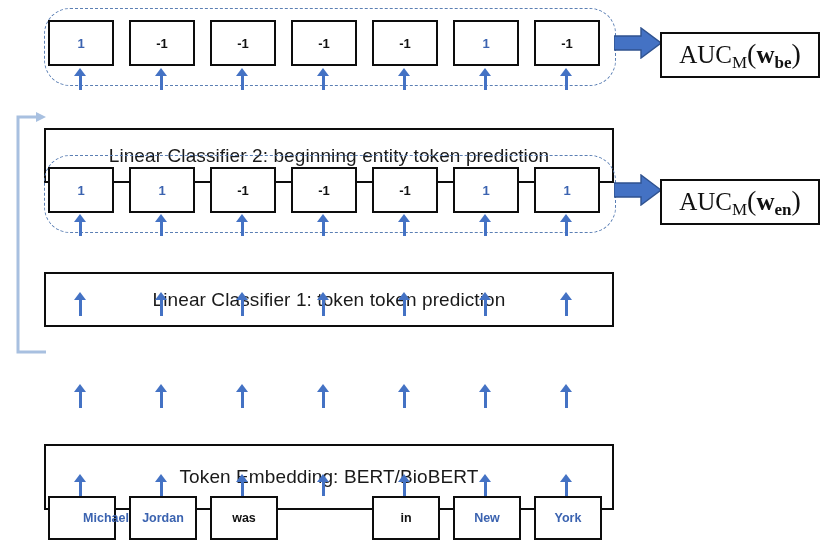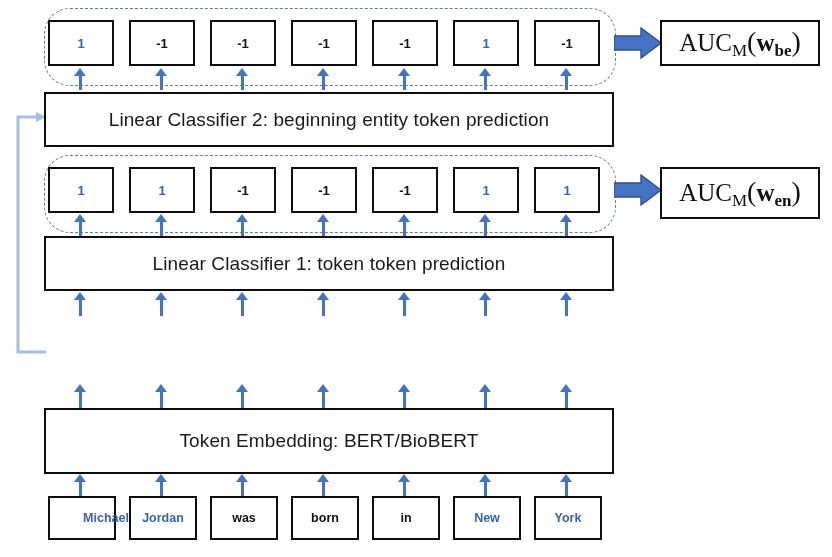--- a/index.html
+++ b/index.html
@@ -47,32 +47,34 @@
   .layer{
     position:absolute;
     box-sizing:border-box;
     border:2.6px solid #0d0d0d;
     background:#ffffff;
     display:flex;align-items:center;justify-content:center;
     color:#1a1a1a;
     font-size:19px;
     font-weight:400;
     letter-spacing:.1px;
+    margin-top:36px;
   }
 
   
   .auc{
     position:absolute;
     box-sizing:border-box;
     border:2.4px solid #0d0d0d;
     background:#ffffff;
     display:flex;align-items:center;justify-content:center;
     font-family:"Liberation Serif","DejaVu Serif",serif;
     font-size:25px;color:#111111;
     white-space:nowrap;
+    margin-top:12px;
   }
   .auc .sub{font-size:17px;vertical-align:-0.28em;}
   .auc .wv{font-weight:bold;font-style:normal;}
   .auc .paren{font-size:28px;}
 
   
   .uparrow{position:absolute;width:13px;}
   .uparrow .shaft{
     position:absolute;left:5px;top:6px;width:3px;bottom:0;background:#4472C4;
   }
@@ -189,21 +191,21 @@
       <span class="head"></span>
       <span class="shaft"></span>
     </div>
 
   <div class="blockarrow" style="left:614px;top:174px;">
     <svg width="48" height="32" viewBox="0 0 48 32">
       <polygon points="0,9 27,9 27,1 47,16 27,31 27,23 0,23" fill="#4472C4" stroke="#2F528F" stroke-width="1.4"></polygon>
     </svg>
   </div>
 
-  <div class="auc" style="left:660px;top:167px;width:160px;height:52px;">
+  <div class="auc" style="left:660px;top:167px;width:160px;height:46px;">
     <span><span>AUC</span><span class="sub">M</span><span class="paren">(</span><span class="wv">w</span><span class="sub wv">en</span><span class="paren">)</span></span>
   </div>
 
   <div class="layer" style="left:44px;top:236px;width:570px;height:55px;">Linear Classifier 1: token token prediction</div>
 
   <div class="uparrow" style="left:74px;top:292px;height:24px;">
       <span class="head"></span>
       <span class="shaft"></span>
     </div>
   <div class="uparrow" style="left:155px;top:292px;height:24px;">
@@ -288,18 +290,17 @@
       <span class="shaft"></span>
     </div>
   <div class="uparrow" style="left:560px;top:474px;height:22px;">
       <span class="head"></span>
       <span class="shaft"></span>
     </div>
 
   <div class="token ent" style="left:48px;top:496px;width:68px;height:44px;padding-left:48px;">Michael</div>
   <div class="token ent" style="left:129px;top:496px;width:68px;height:44px;">Jordan</div>
   <div class="token nonent" style="left:210px;top:496px;width:68px;height:44px;">was</div>
-  <div class="token nonent" style="left:291px;top:496px;width:68px;height:44px;">born</div>
   <div class="token nonent" style="left:372px;top:496px;width:68px;height:44px;">in</div>
   <div class="token ent" style="left:534px;top:496px;width:68px;height:44px;">York</div>
   <div class="token ent" style="left:453px;top:496px;width:68px;height:44px;">New</div>
 
 </div>
 
 </body></html>

